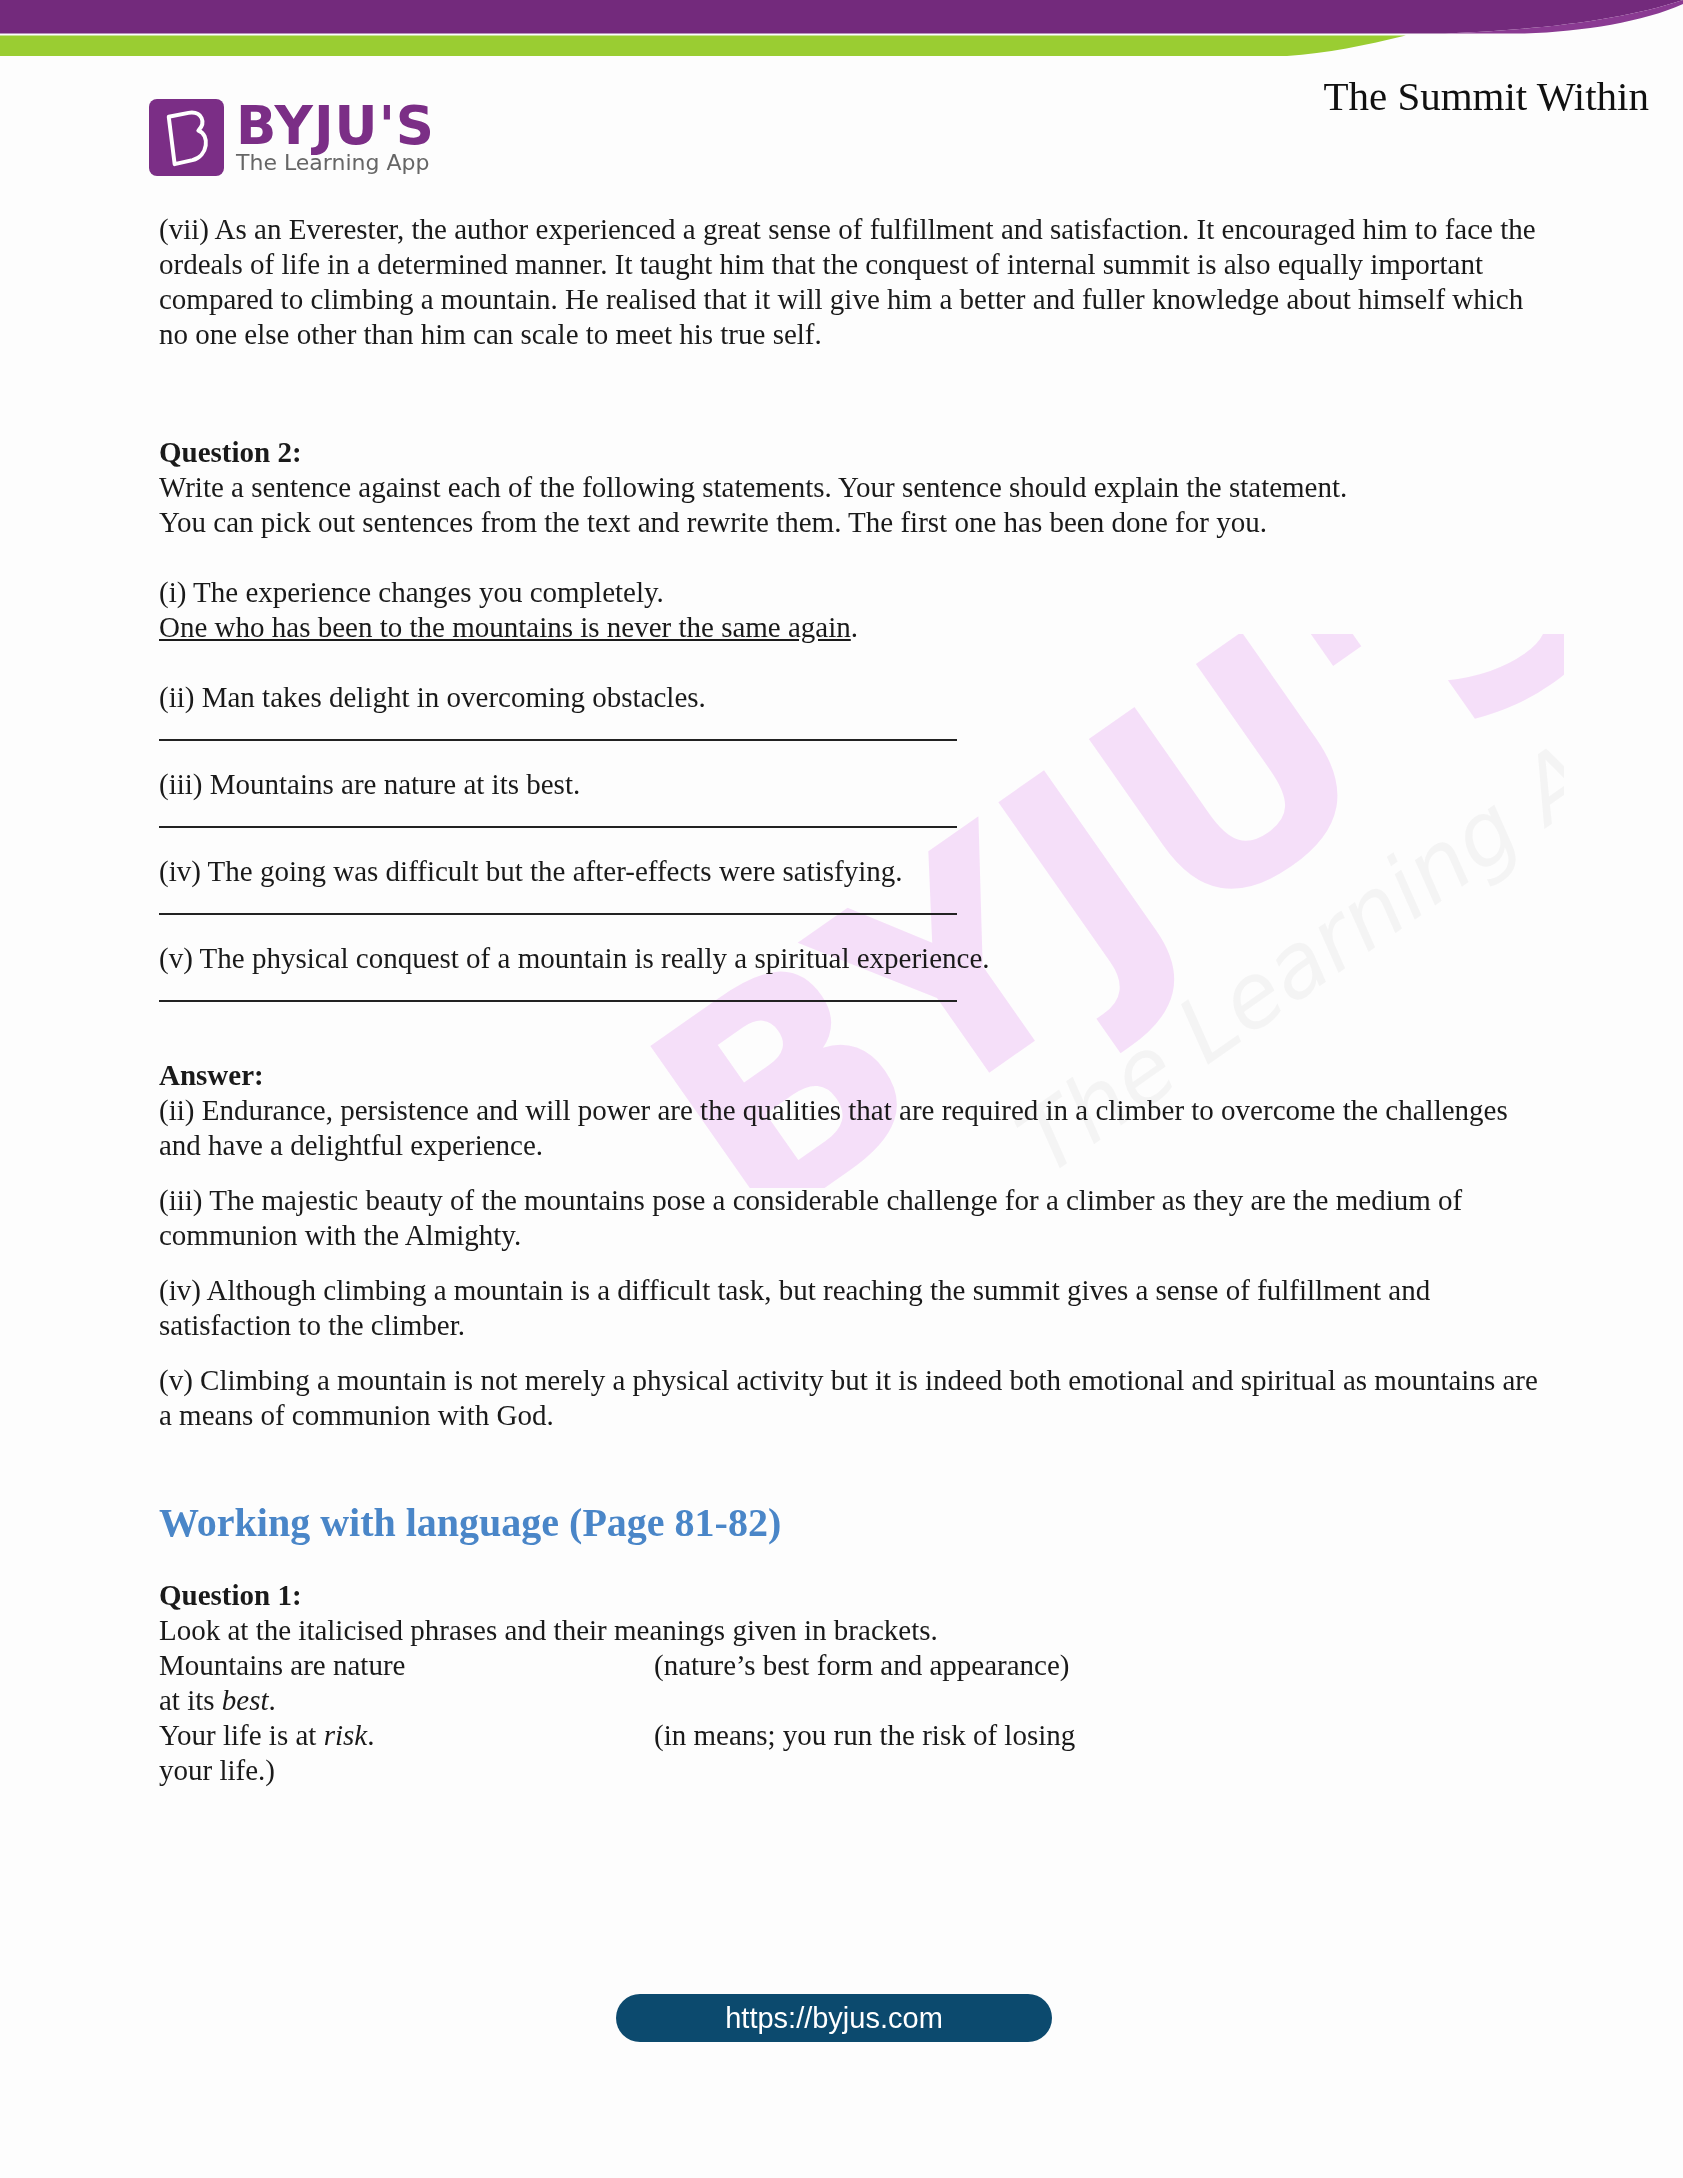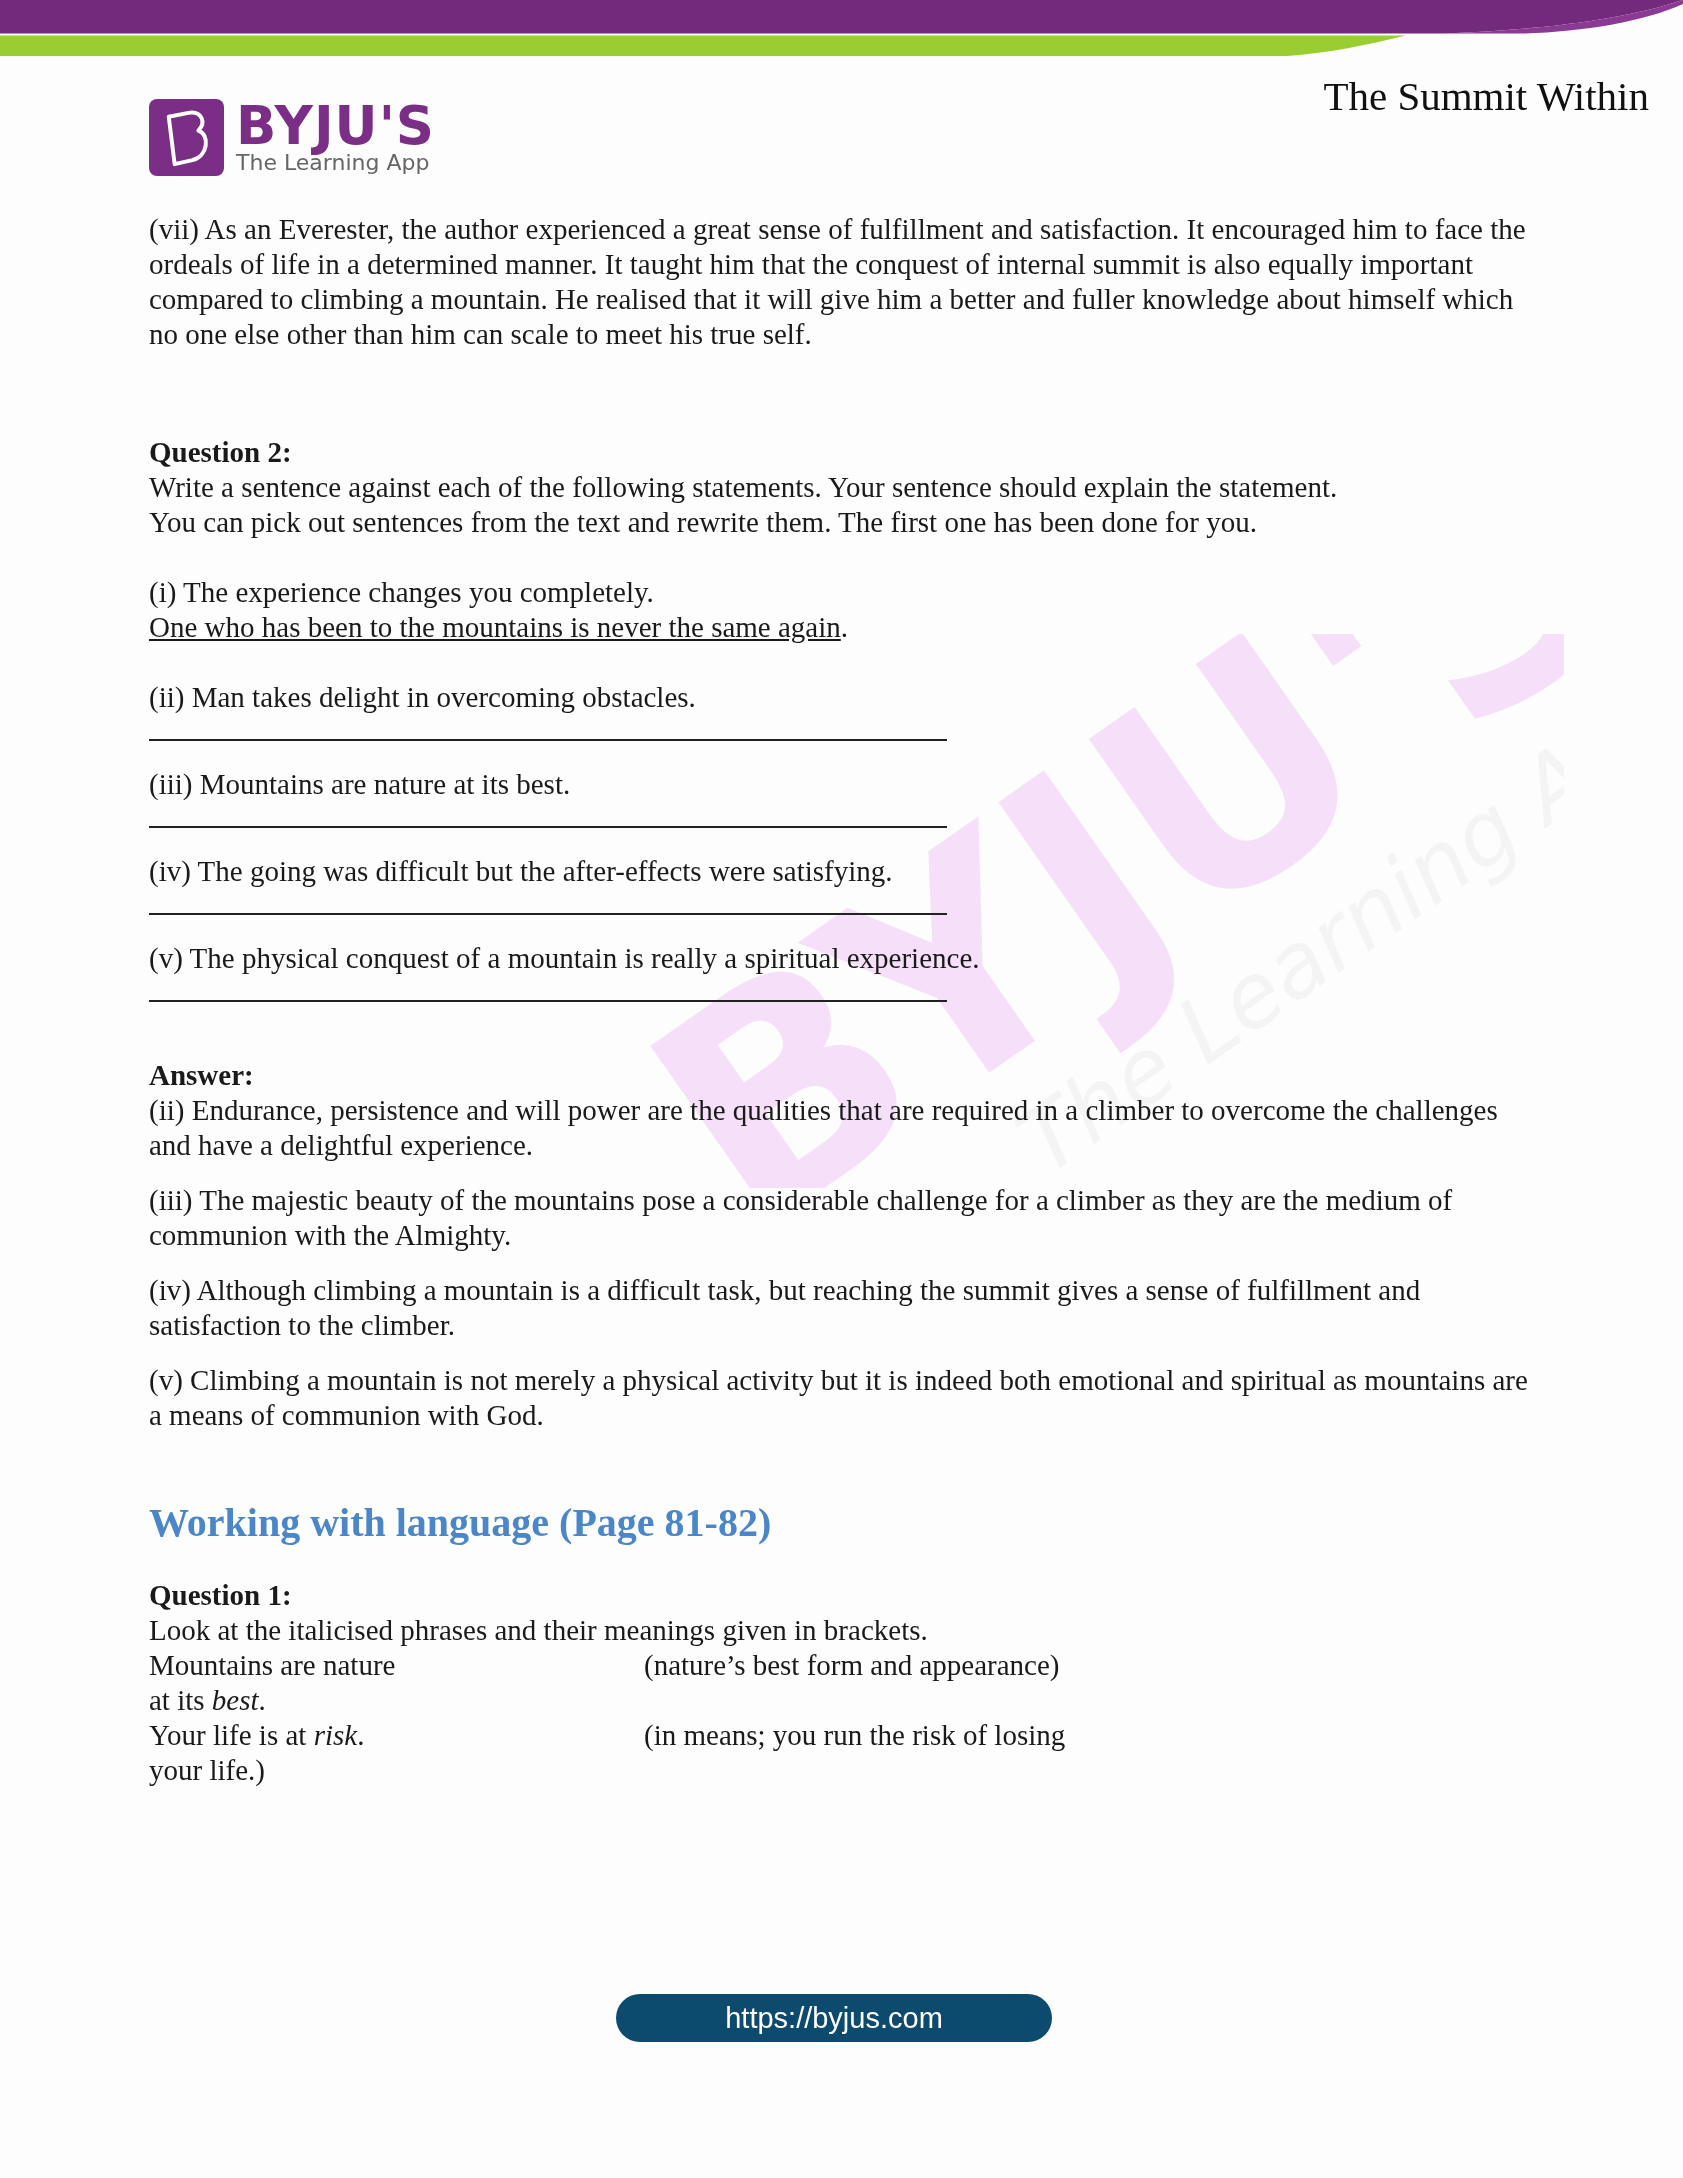--- a/index.html
+++ b/index.html
@@ -28,21 +28,21 @@
     position: absolute; left: 87px; top: 51px;
     font-family: "DejaVu Sans", "Liberation Sans", sans-serif;
     font-size: 22px; color: #666;
   }
   .doc-title {
     position: absolute; right: 34px; top: 71px; width: 832px;
     text-align: right; font-family: "Liberation Serif", serif;
     font-size: 41px; line-height: 51px; color: #111;
   }
   .content {
-    position: absolute; left: 149px; top: 212px; width: 1386px;
+    position: absolute; left: 159px; top: 212px; width: 1386px;
     font-family: "Liberation Serif", serif; font-size: 29px; line-height: 35px;
     z-index: 1;
   }
   .para { margin: 0; }
   .gap-s { height: 20px; }
   .gap-m { height: 35px; }
   .gap-l { height: 83px; }
   .bold { font-weight: bold; }
   .underline { text-decoration: underline; }
   .blank-line { width: 798px; border-bottom: 2px solid #222; height: 24px; margin-bottom: 26px; }

